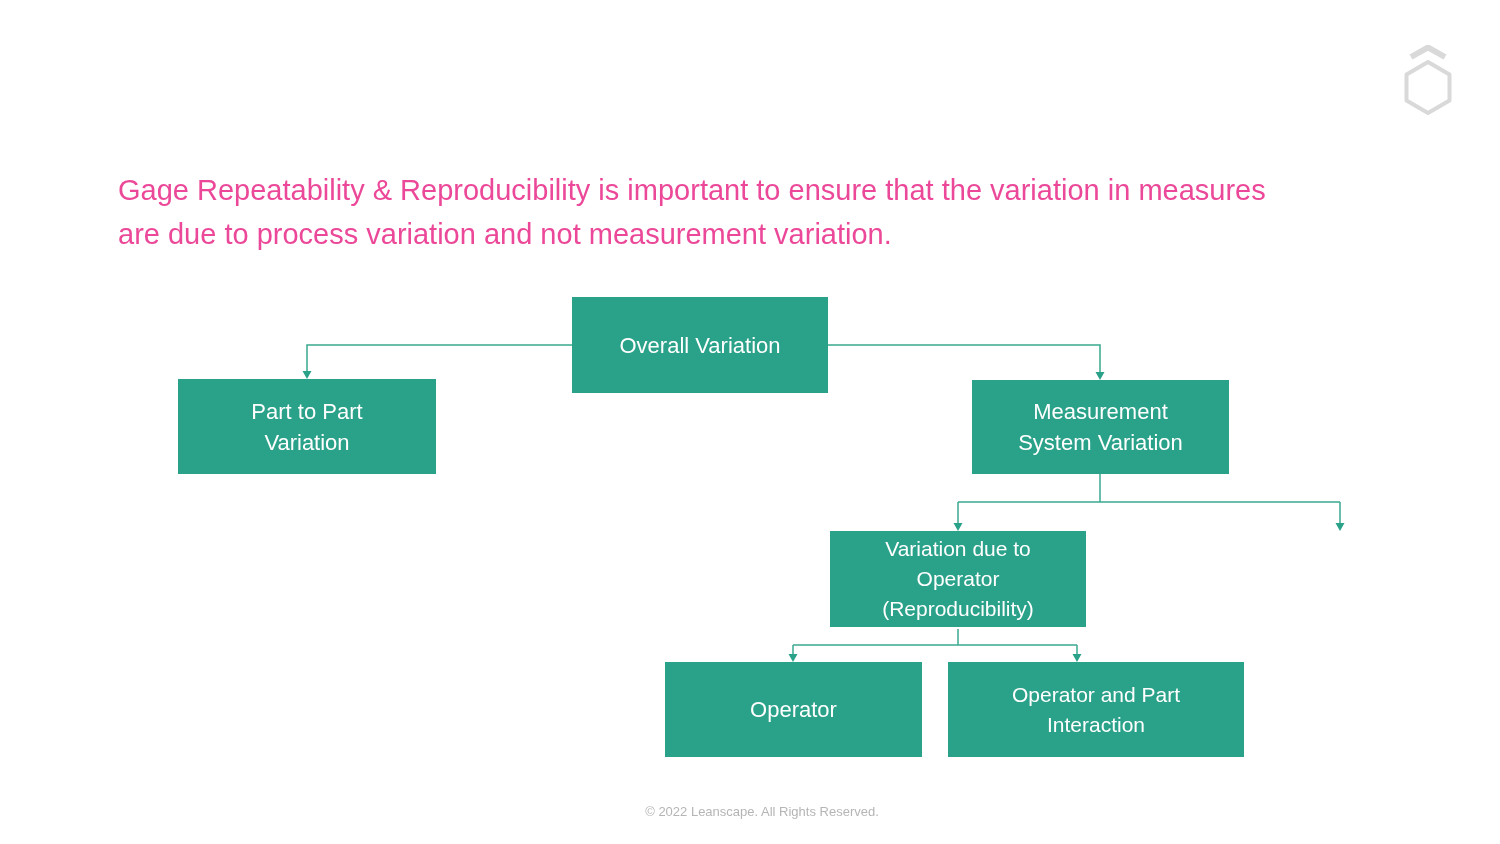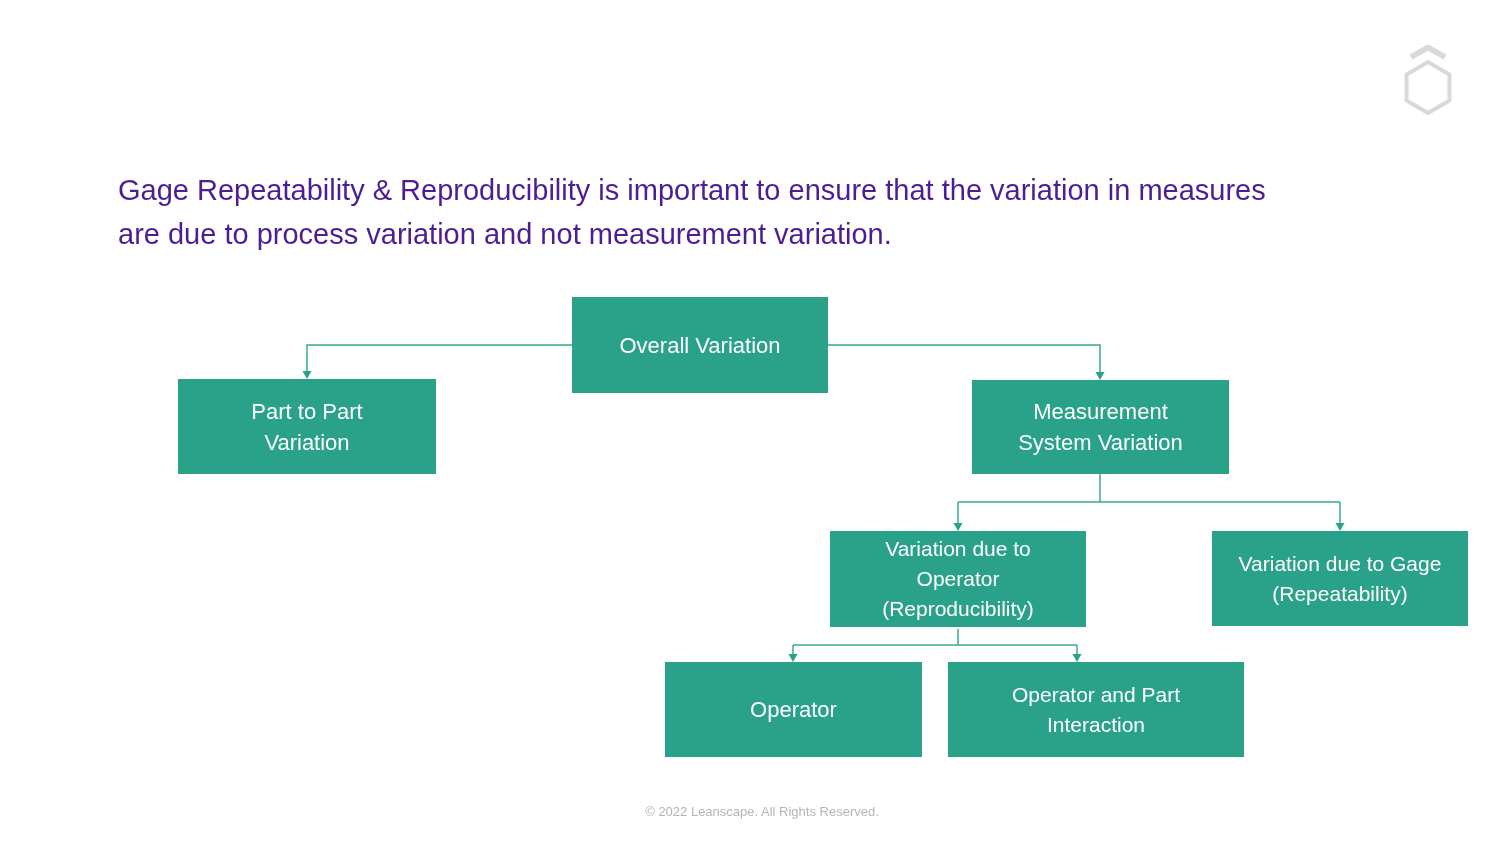--- a/index.html
+++ b/index.html
@@ -25,21 +25,21 @@
     font-size: 27px; line-height: 34px; color: #1b3a6b; font-weight: 500;
     margin-top: 3px;
   }
 
   
   .logo { position: absolute; right: 48px; top: 45px; }
 
   
   .intro {
     position: absolute; left: 118px; top: 168px; width: 1290px;
-    font-size: 29px; line-height: 44px; color: #4c1d95; font-weight: 400;
+    font-size: 29px; line-height: 44px; color: #ec4899; font-weight: 400;
     white-space: pre-line; margin: 0;
   }
 
   
   .diagram { position: absolute; inset: 0; }
   .connectors { position: absolute; left: 0; top: 0; pointer-events: none; }
   .node {
     position: absolute;
     background: #2aa189;
     border-radius: 0;
@@ -108,22 +108,20 @@
     </svg>
 
     <div class="node n-overall">Overall Variation</div>
     <div class="node n-part">Part to Part
 Variation</div>
     <div class="node n-msv">Measurement
 System Variation</div>
     <div class="node n-oprepro">Variation due to
 Operator
 (Reproducibility)</div>
-    <div class="node n-gage">Variation due to Gage
-(Repeatability)</div>
     <div class="node n-operator">Operator</div>
     <div class="node n-oppart">Operator and Part
 Interaction</div>
   </div>
 
   <div class="footer">© 2022 Leanscape. All Rights Reserved.</div>
 
 </div>
 
 </body></html>

